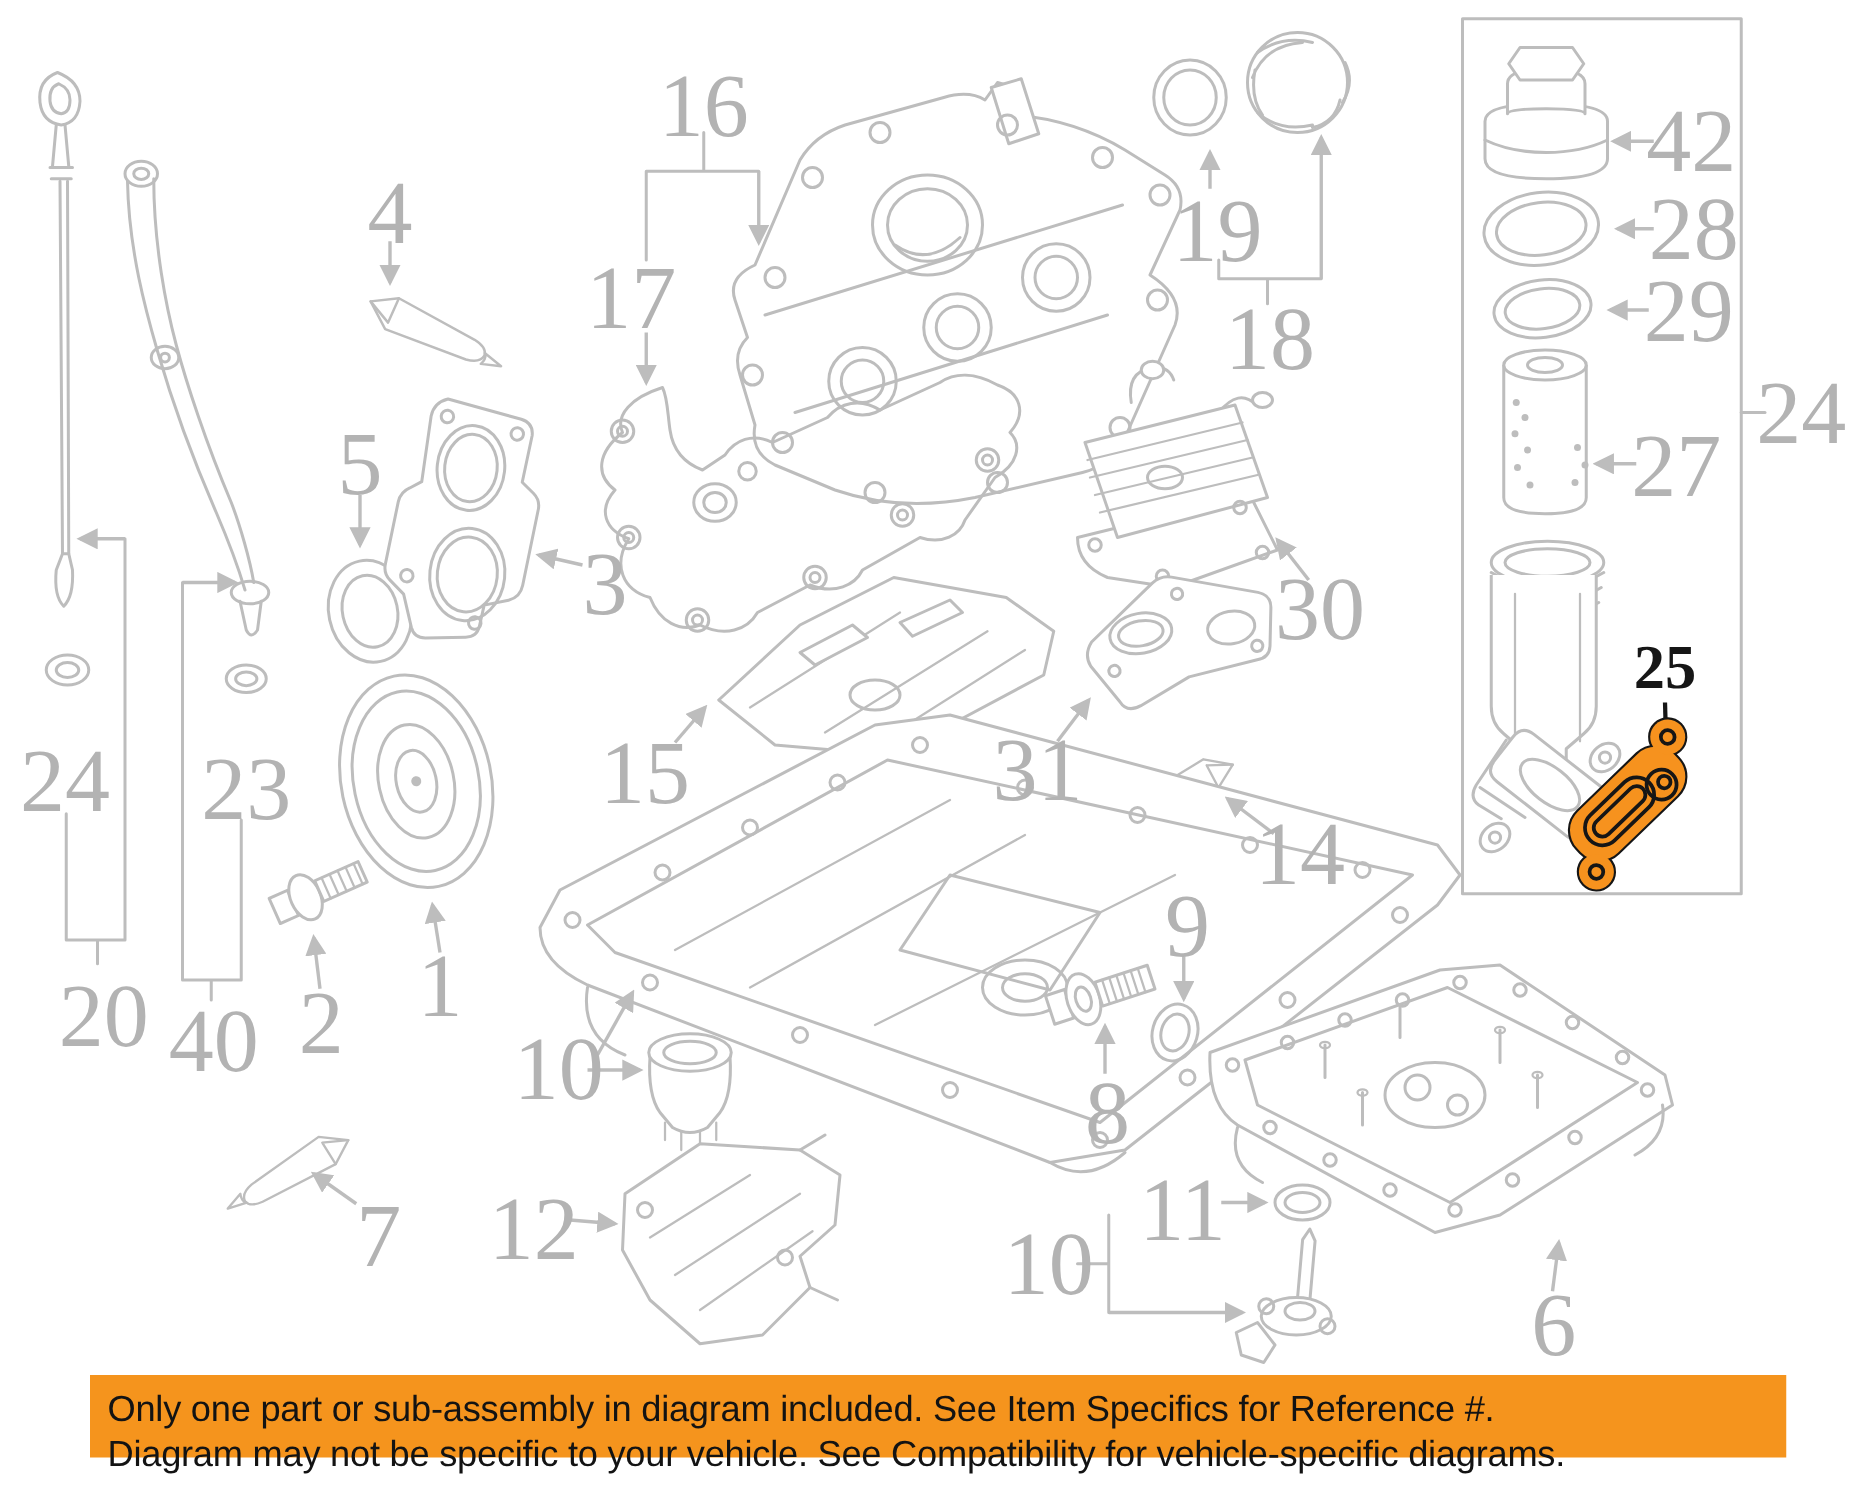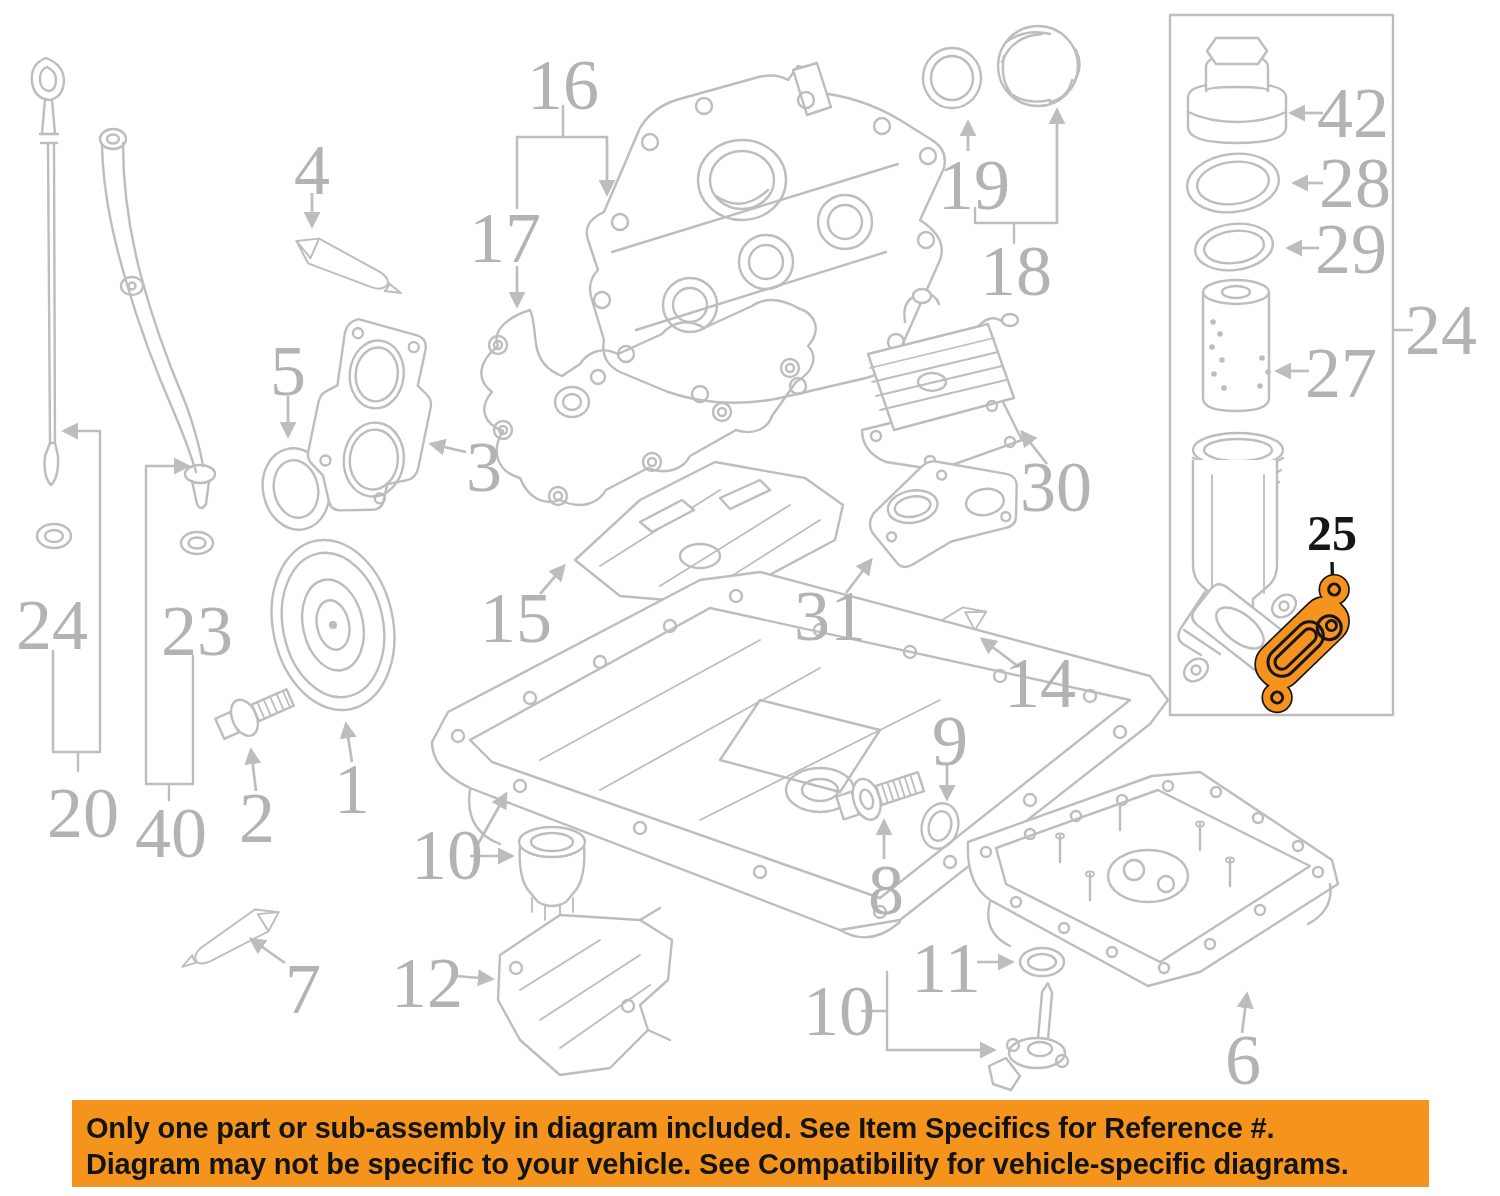--- a/index.html
+++ b/index.html
@@ -15,22 +15,22 @@
   .thin{stroke-width:1.8;}
   .dot{fill:var(--line);stroke:none;}
   .arrow{fill:none;stroke:var(--line);stroke-width:2.7;}
   .hlS{fill:var(--highlight);stroke:var(--callout);stroke-width:3.4;stroke-linejoin:round;}
   .hlF{fill:var(--highlight);stroke:none;}
   .det{fill:none;stroke:var(--callout);stroke-width:3;}
   .cal{fill:none;stroke:var(--callout);stroke-width:3.4;}
   .plabel{position:absolute;font-family:"Liberation Serif",serif;font-size:72px;line-height:1;
           color:var(--label);transform:translate(-50%,-50%);white-space:nowrap;}
   .plabel.dark{font-family:Liberation Serif, serif;font-weight:700;font-size:50px;color:var(--callout);}
-  .banner{position:absolute;left:72px;top:1100px;width:1357px;height:87px;background:var(--banner_bg);
-          color:#131313;font-weight:700;font-size:29px;line-height:36px;padding:10px 0 0 14px;
+  .banner{position:absolute;left:72px;top:1100px;width:1357px;height:66px;background:var(--banner_bg);
+          color:#131313;font-weight:400;font-size:29px;line-height:36px;padding:10px 0 0 14px;
           box-sizing:border-box;letter-spacing:-0.2px;}
 </style>
 </head>
 <body>
 
 <div class="stage">
 
 <svg width="1500" height="1104" viewBox="0 0 1500 1104">
   <defs>
     <marker id="ah" viewBox="0 0 12 12" refX="10" refY="6" markerWidth="17" markerHeight="17" orient="auto" markerUnits="userSpaceOnUse">

